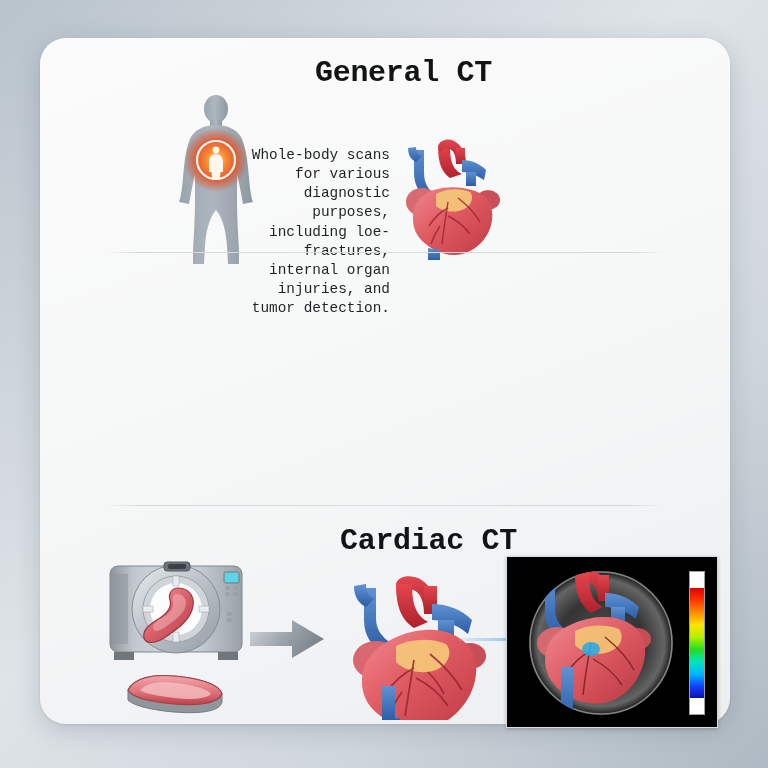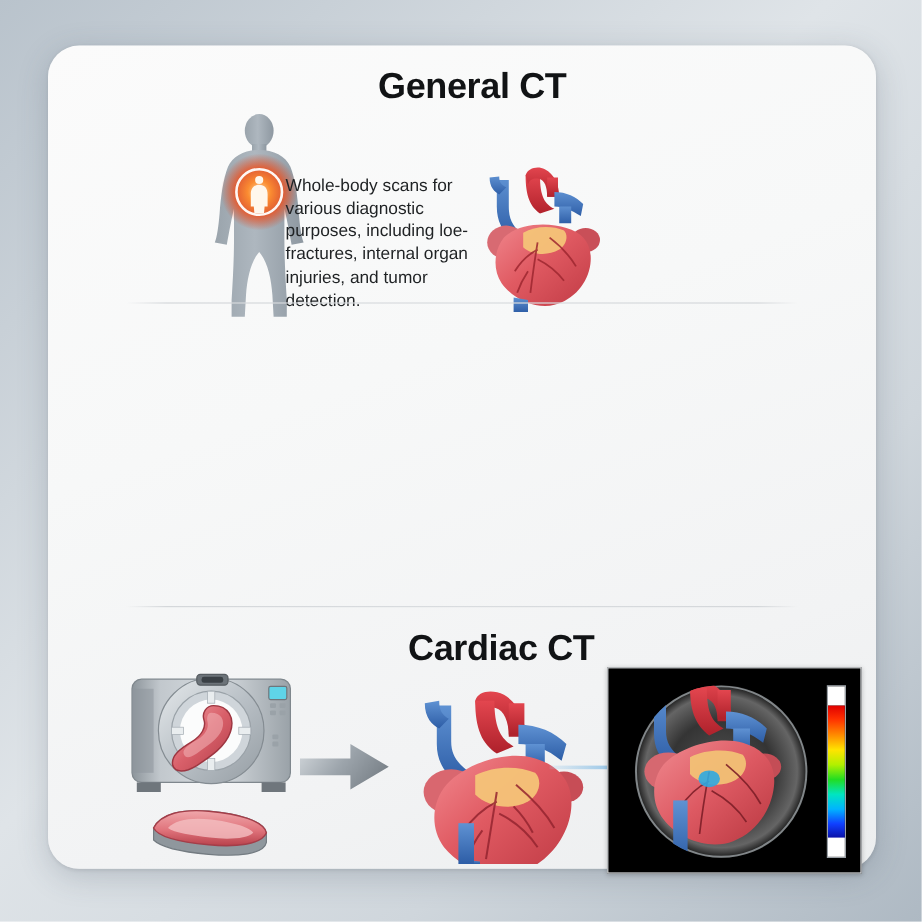--- a/index.html
+++ b/index.html
@@ -10,21 +10,21 @@
     overflow:hidden;
     position:relative;
   }
   #card {
     position:absolute;
     left:40px; top:38px; width:690px; height:686px;
     background:linear-gradient(160deg,#fbfbfb 0%,#f7f8f8 40%,#f2f3f4 75%,#eceeef 100%);
     border-radius:26px;
     box-shadow:0 6px 26px rgba(60,75,90,0.22), 0 1px 3px rgba(0,0,0,0.08);
   }
-  .section { position:absolute; left:0; width:690px; }
+  .section { position:absolute; left:0; width:690px;font-family:Liberation Mono, monospace; }
   #sec-general  { top:0px;   height:218px; }
   #sec-cardiac  { top:218px; height:250px; }
   #sec-angio    { top:468px; height:218px; }
 
   .divider {
     position:absolute; left:65px; width:560px; height:1px;
     background:linear-gradient(90deg,rgba(205,208,212,0) 0%,#d4d7da 6%,#d9dcdf 50%,#d4d7da 94%,rgba(205,208,212,0) 100%);
   }
   #div1 { top:214px; }
   #div2 { top:467px; }
@@ -32,21 +32,21 @@
   .title {
     position:absolute;
     font-size:30px; font-weight:bold; color:#111315;
     letter-spacing:-0.3px; white-space:nowrap;
   }
   #title-general { top:18px;  left:275px; }
   #title-cardiac { top:268px; left:300px; }
 
   .body-text {
     position:absolute;
-    font-size:14.4px; line-height:1.33; color:#1f2224;
+    font-size:14.4px; line-height:1.33; color:#1f2224;text-align:right;
   }
   #txt-general-left  { top:108px; left:198px; width:152px; }
   #txt-general-right { top:112px; left:468px; width:212px; }
 
   
   #body-fig { position:absolute; left:124px; top:56px; width:104px; height:176px; }
 
   
   .heart-svg { position:absolute; }
   #heart-general { left:356px; top:100px; width:114px; height:122px; }

